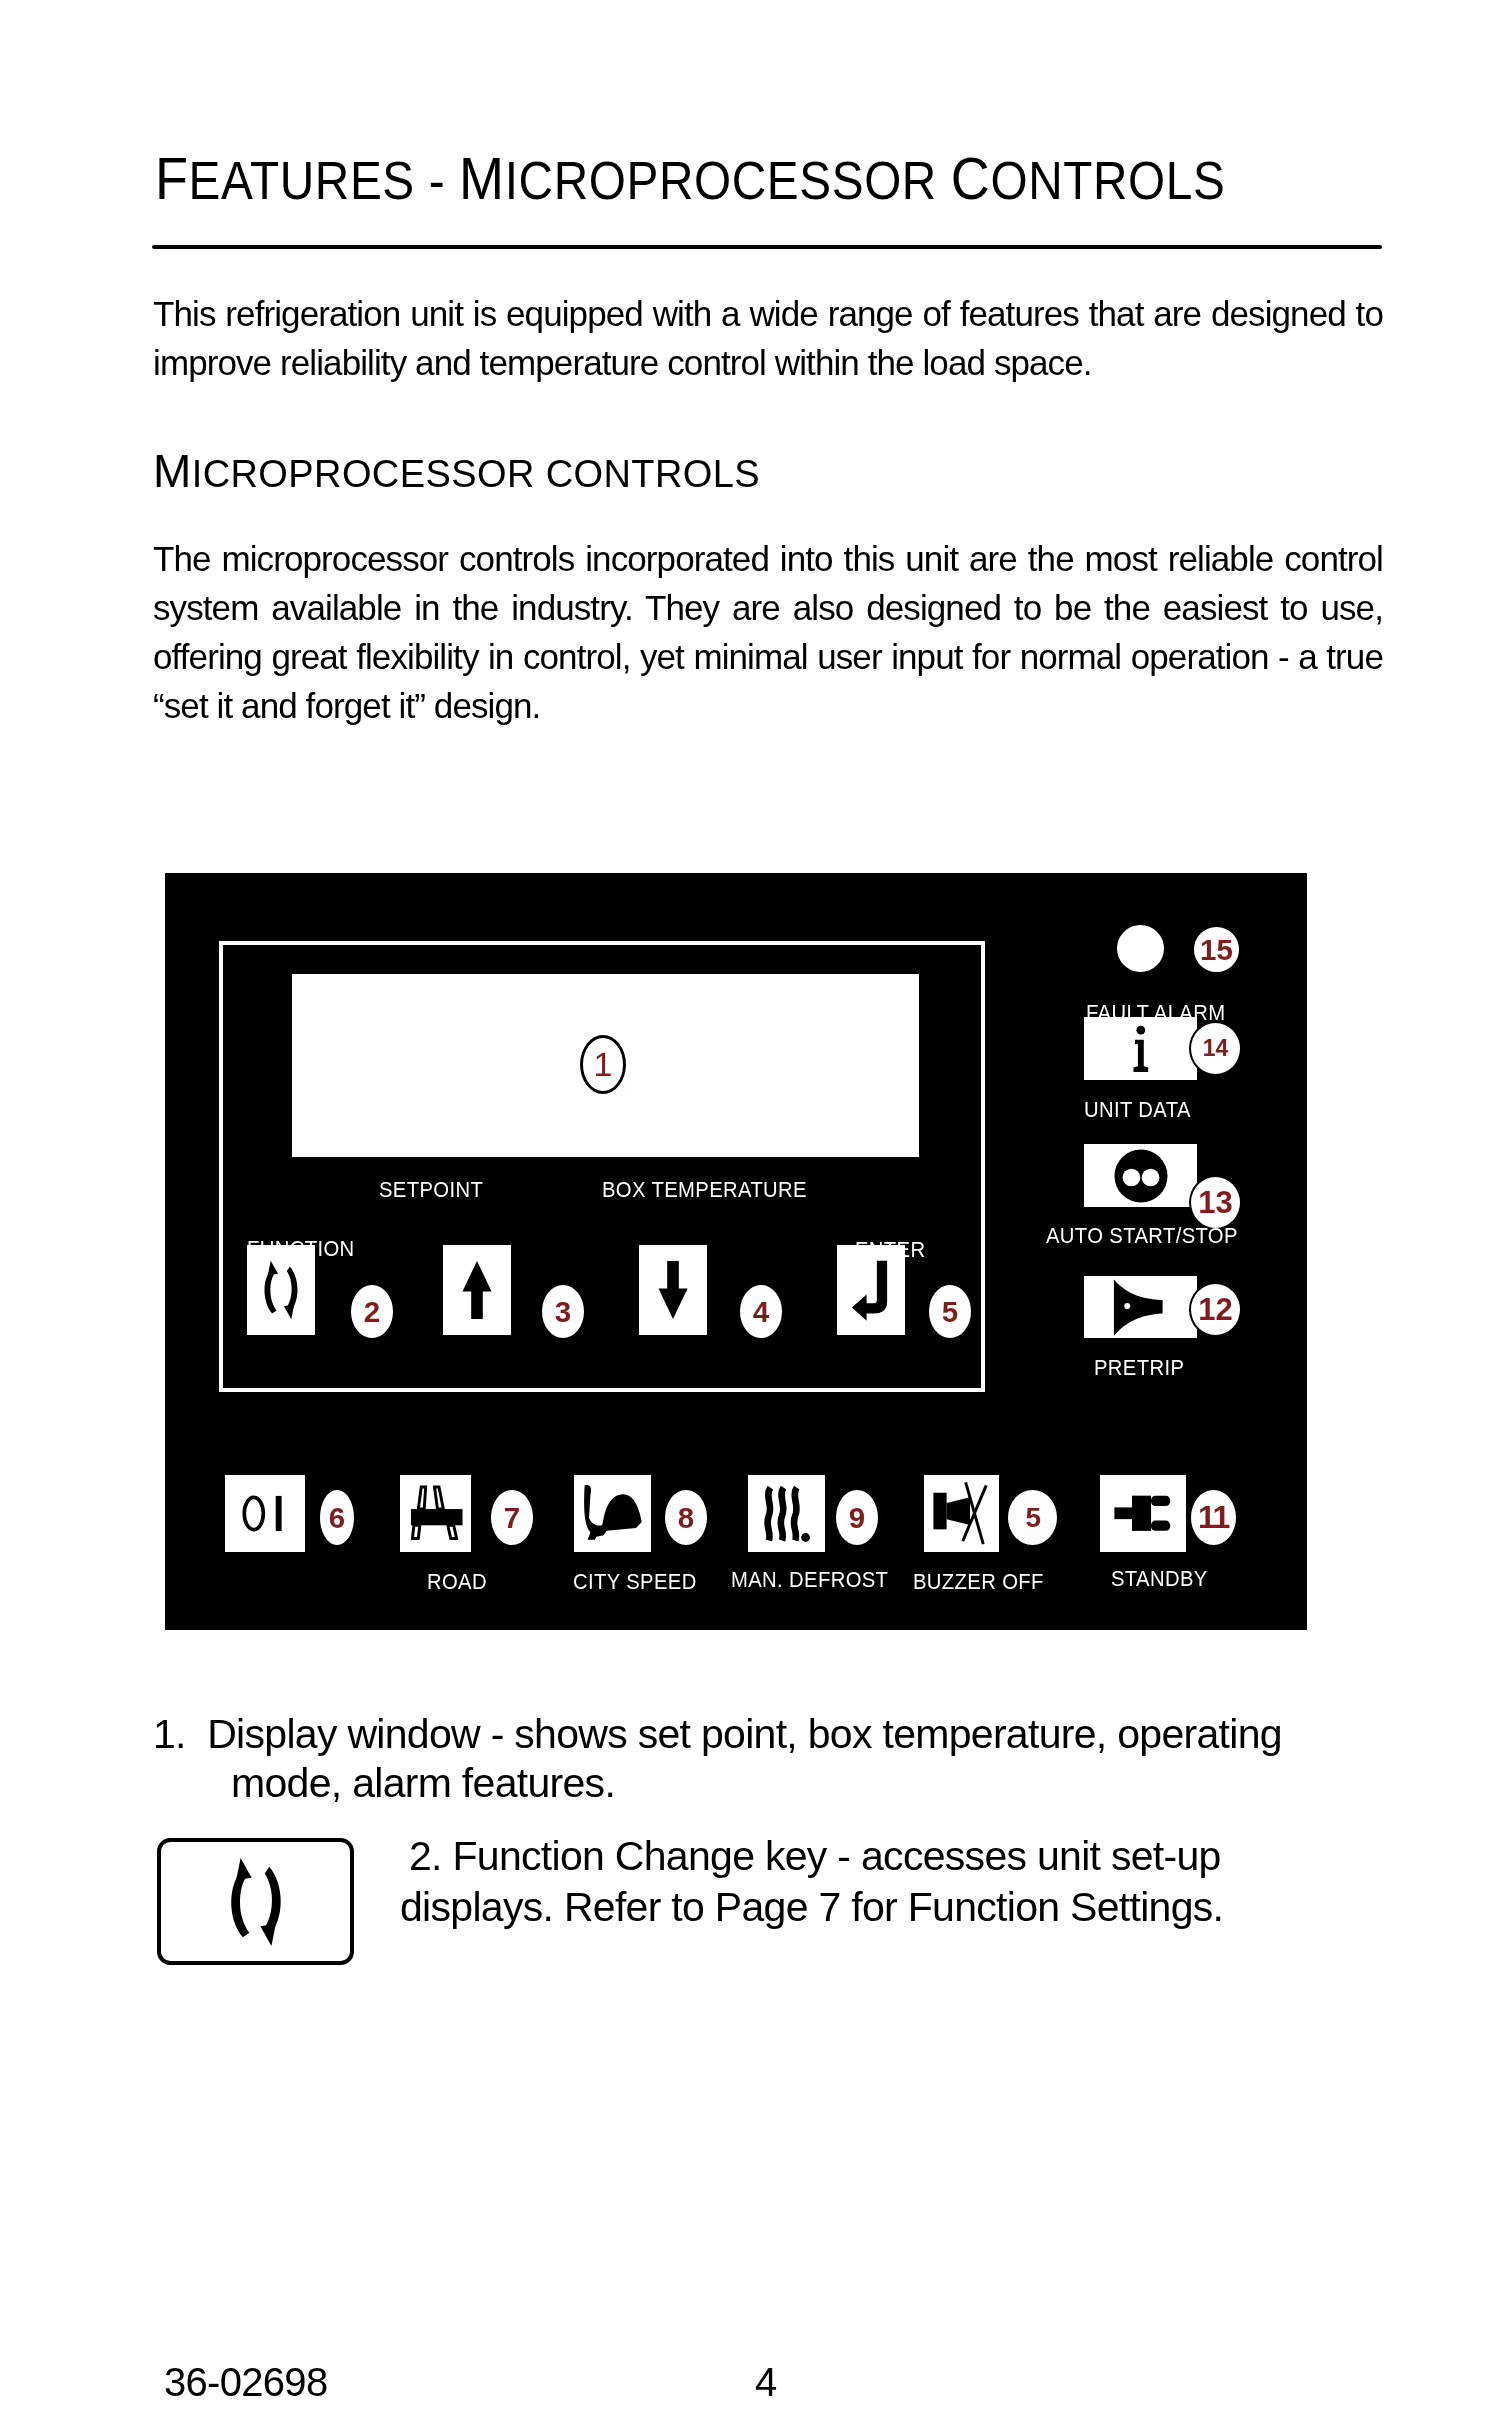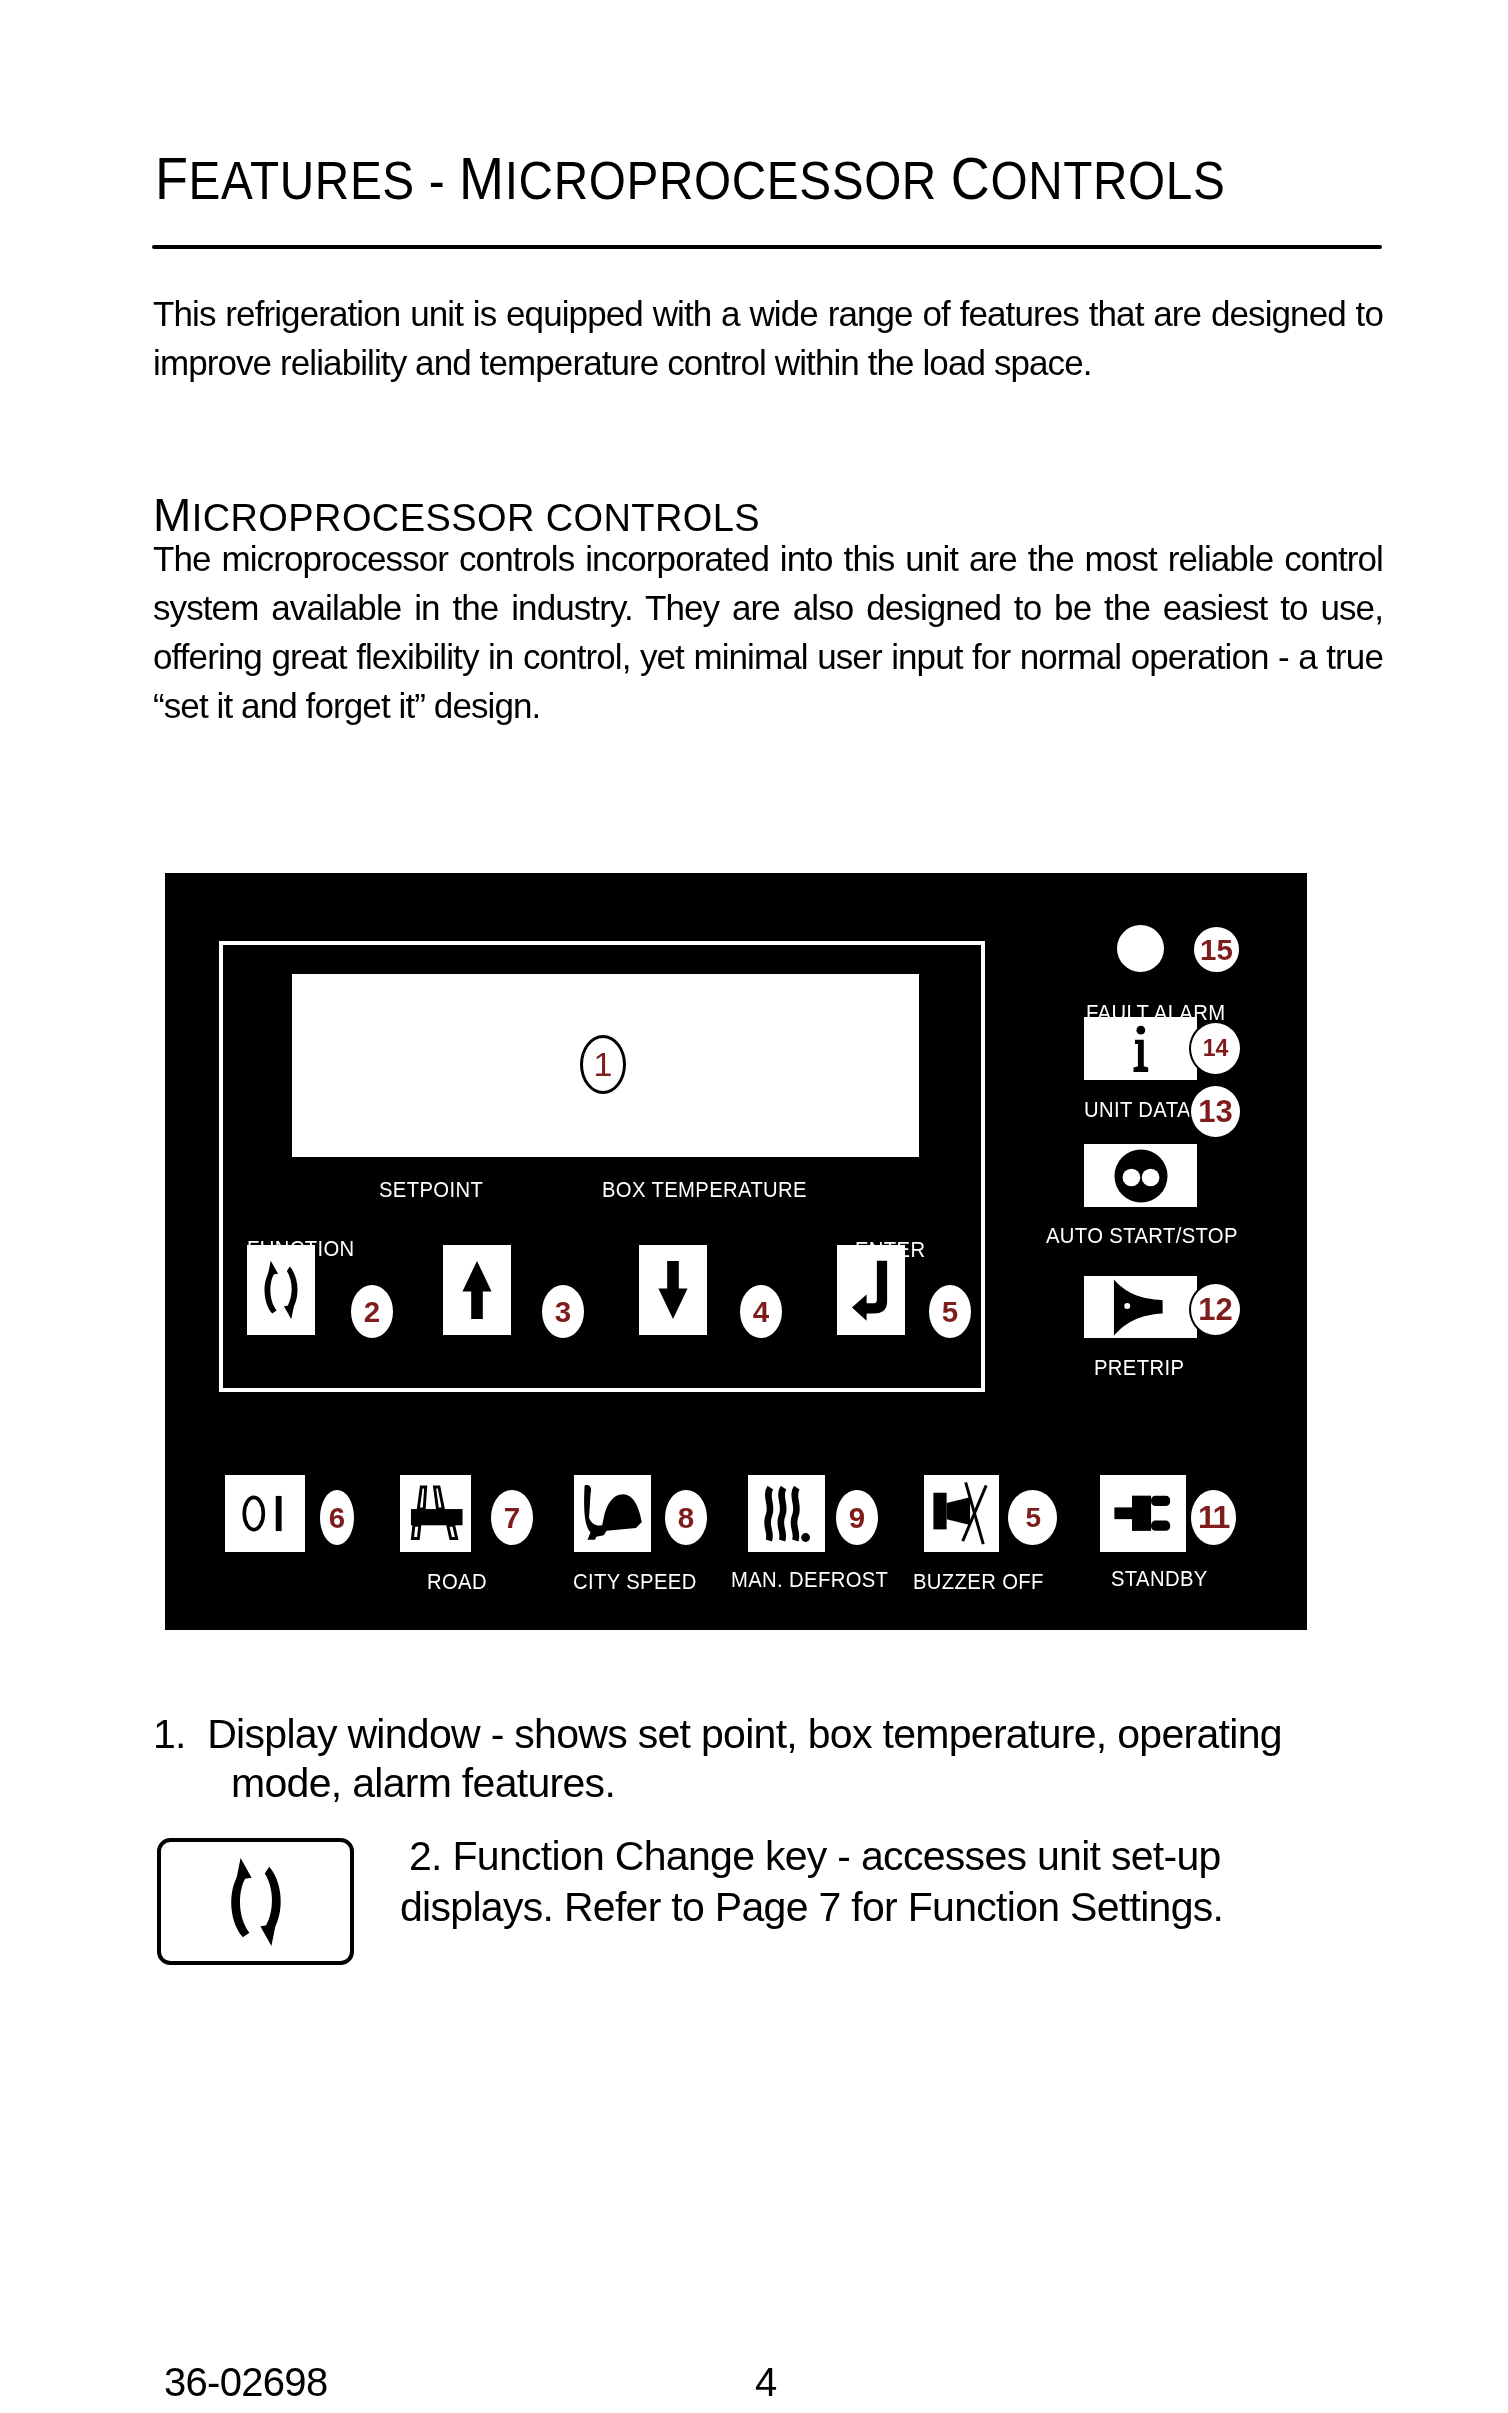--- a/index.html
+++ b/index.html
@@ -5,21 +5,21 @@
   html, body { margin: 0; padding: 0; background: #ffffff; }
   body { width: 1508px; height: 2413px; position: relative; overflow: hidden;
          font-family: "Liberation Sans", sans-serif; color: #000; }
   .abs { position: absolute; }
   .title { left: 155px; top: 144px; font-size: 53px; letter-spacing: 0.7px; font-weight: normal;
            transform: scaleX(0.9); transform-origin: left; white-space: nowrap; }
   .title .big { font-size: 60px; }
   .rule { left: 152px; top: 245px; width: 1230px; height: 4.4px; background: #000; border-radius: 2.2px; }
   .para { left: 153px; width: 1230px; font-size: 35px; line-height: 49px; text-align: justify;
           letter-spacing: -0.9px; }
-  .subhead { left: 153px; top: 488px; font-size: 38px; white-space: nowrap; letter-spacing: 0.4px; }
+  .subhead { left: 153px; top: 444px; font-size: 38px; white-space: nowrap; letter-spacing: 0.4px; }
   .subhead .big { font-size: 46px; }
 
   
   .panel { left: 165px; top: 873px; width: 1142px; height: 757px; background: #000; }
   .frame { left: 219px; top: 941px; width: 766px; height: 451px; border: 4.4px solid #fff; box-sizing: border-box; }
   .display { left: 292px; top: 974px; width: 627px; height: 183px; background: #fff; }
   .callout { border-radius: 50%; background: #fff; color: #7f1d1d; border: 2.9px solid #000;
              display: flex; align-items: center; justify-content: center; font-weight: bold;
              font-family: "Liberation Sans", sans-serif; box-sizing: border-box; }
   .plabel { color: #fff; font-size: 22px; white-space: nowrap; letter-spacing: 0.4px;
@@ -103,21 +103,21 @@
 <div class="abs callout" style="left:1189px;top:1021px;width:53px;height:55px;font-size:23px;border-width:2.2px;">14</div>
 <div class="abs plabel" style="left:1084px;top:1097px;">UNIT DATA</div>
 
 <div class="abs key" style="left:1084px;top:1144px;width:113px;height:63px;">
   <svg width="56" height="56" viewBox="0 0 76 76">
     <circle cx="38" cy="38" r="36" fill="#000"></circle>
     <circle cx="25" cy="40" r="12" fill="#fff"></circle>
     <circle cx="51" cy="40" r="12" fill="#fff"></circle>
   </svg>
 </div>
-<div class="abs callout" style="left:1189px;top:1084px;width:53px;height:55px;font-size:31px;border-width:2.2px;">13</div>
+<div class="abs callout" style="left:1189px;top:1175px;width:53px;height:55px;font-size:31px;border-width:2.2px;">13</div>
 <div class="abs plabel" style="left:1046px;top:1223px;">AUTO START/STOP</div>
 
 <div class="abs key" style="left:1084px;top:1276px;width:113px;height:62px;">
   <svg width="59" height="59" viewBox="0 0 80 80">
     <path d="M4 2 C20 20 38 28 70 30 L70 48 C38 50 20 60 4 78 Z" fill="#000"></path>
     <circle cx="22" cy="38" r="4" fill="#fff"></circle>
   </svg>
 </div>
 <div class="abs callout" style="left:1189px;top:1282px;width:53px;height:55px;font-size:31px;border-width:2.2px;">12</div>
 <div class="abs plabel" style="left:1094px;top:1355px;">PRETRIP</div>

